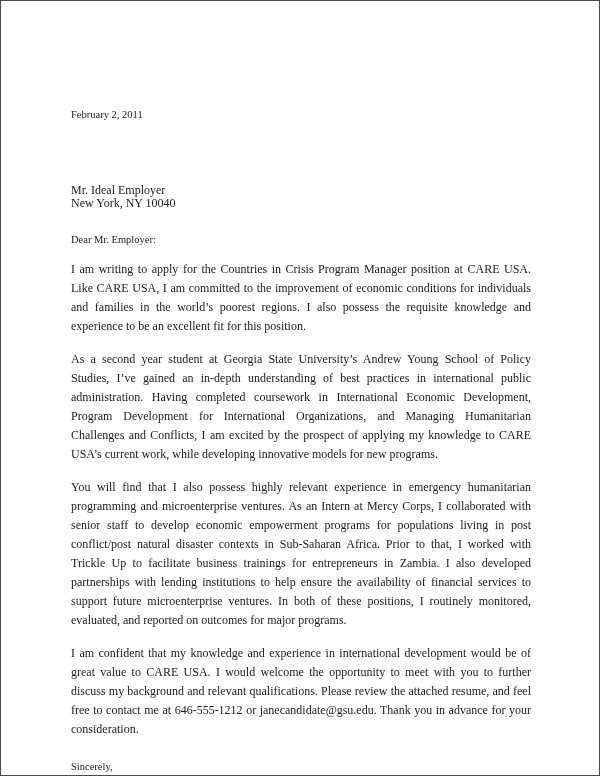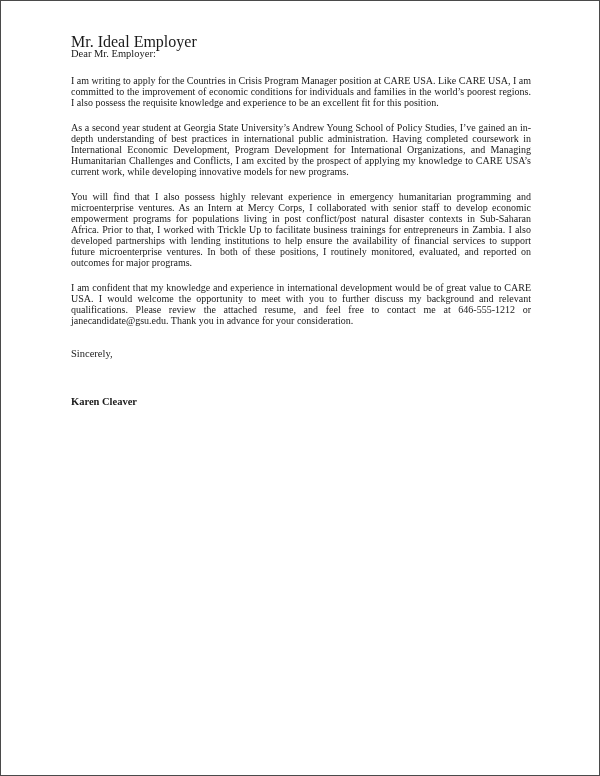--- a/index.html
+++ b/index.html
@@ -29,41 +29,42 @@
   }
 
   .letter-date {
     margin-top: 108px;
     font-size: 10.5px;
     line-height: 12.5px;
     text-align: left;
   }
 
   .address-block {
-    margin-top: 34px;
-    font-size: 16px;
+    margin-top: 62px;
+    font-size: 12px;
     line-height: 13.2px;
     text-align: left;
   }
 
   .address-line {
     display: block;
     white-space: nowrap;
   }
 
   .salutation {
+    margin-top: 24px;
     font-size: 10.5px;
     line-height: 12.5px;
     text-align: left;
   }
 
   .body-paragraph {
     margin-top: 14px;
-    font-size: 10px;
-    line-height: 11px;
+    font-size: 12px;
+    line-height: 19px;
     text-align: justify;
     text-justify: inter-word;
     hyphens: none;
   }
 
   .closing {
     margin-top: 22px;
     font-size: 10.5px;
     line-height: 12.5px;
     text-align: left;
@@ -76,23 +77,25 @@
     text-align: left;
     font-weight: bold;
   }
 </style>
 </head>
 <body>
 
 <div class="page">
   <div class="sheet">
 
+    <div class="letter-date">February 2, 2011</div>
 
     <div class="address-block">
       <span class="address-line">Mr. Ideal Employer</span>
+      <span class="address-line">New York, NY 10040</span>
     </div>
 
     <div class="salutation">Dear Mr. Employer:</div>
 
     <p class="body-paragraph">I am writing to apply for the Countries in Crisis Program Manager position at CARE USA. Like CARE USA, I am committed to the improvement of economic conditions for individuals and families in the world’s poorest regions. I also possess the requisite knowledge and experience to be an excellent fit for this position.</p>
 
     <p class="body-paragraph">As a second year student at Georgia State University’s Andrew Young School of Policy Studies, I’ve gained an in-depth understanding of best practices in international public administration. Having completed coursework in International Economic Development, Program Development for International Organizations, and Managing Humanitarian Challenges and Conflicts, I am excited by the prospect of applying my knowledge to CARE USA’s current work, while developing innovative models for new programs.</p>
 
     <p class="body-paragraph">You will find that I also possess highly relevant experience in emergency humanitarian programming and microenterprise ventures. As an Intern at Mercy Corps, I collaborated with senior staff to develop economic empowerment programs for populations living in post conflict/post natural disaster contexts in Sub-Saharan Africa. Prior to that, I worked with Trickle Up to facilitate business trainings for entrepreneurs in Zambia. I also developed partnerships with lending institutions to help ensure the availability of financial services to support future microenterprise ventures. In both of these positions, I routinely monitored, evaluated, and reported on outcomes for major programs.</p>
 

